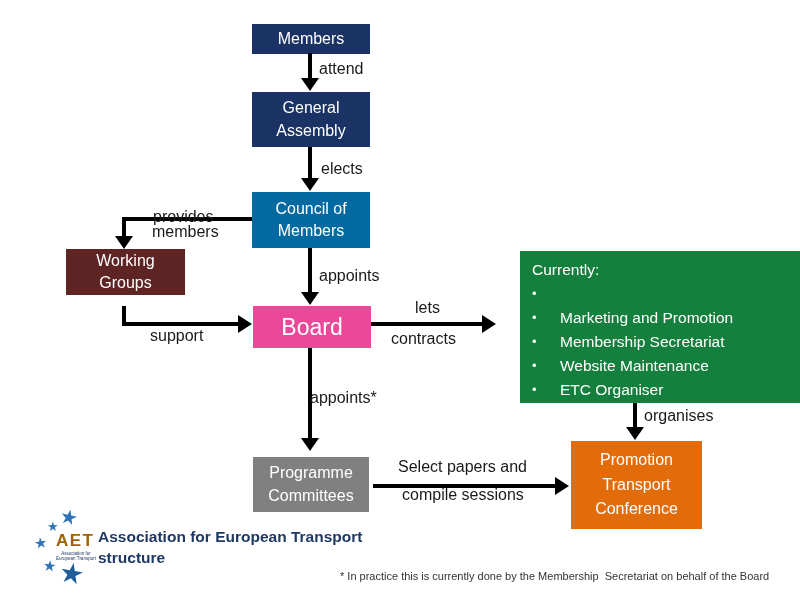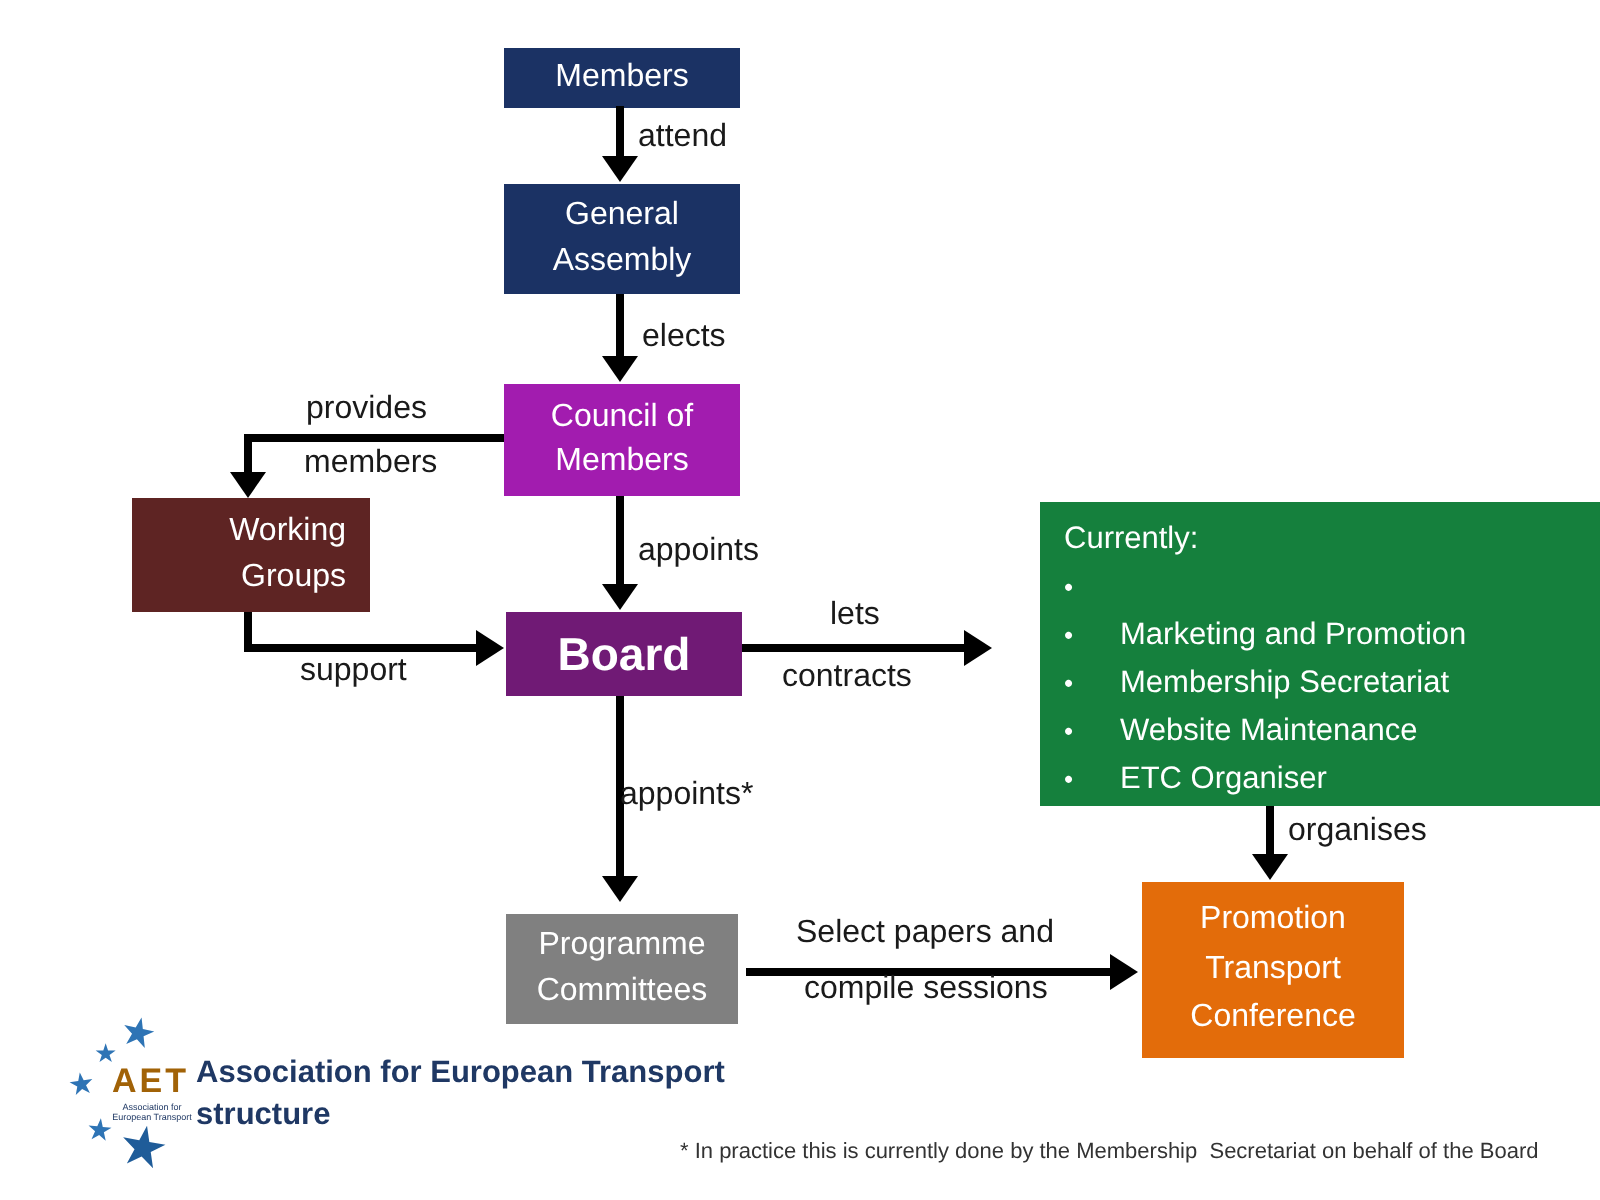--- a/index.html
+++ b/index.html
@@ -9,21 +9,21 @@
   }
   
   .node{
     position:absolute;display:flex;align-items:center;justify-content:center;
     color:#ffffff;text-align:center;font-size:16px;line-height:1.4;
     box-sizing:border-box;
   }
   #box-members            {left:252px;top:24px;  width:118px;height:30px;}
   #box-general-assembly   {left:252px;top:92px;  width:118px;height:55px;padding:12px 14px;}
   #box-council            {left:252px;top:192px; width:118px;height:56px;padding:0 14px;}
-  #box-working-groups     {left:66px; top:249px; width:119px;height:57px;padding:0 12px;text-align:right;}
+  #box-working-groups     {left:66px; top:249px; width:119px;height:46px;padding:0 12px;}
   #box-board              {left:253px;top:306px; width:118px;height:42px;font-size:23px;}
   #box-programme          {left:253px;top:457px; width:116px;height:55px;padding:0 8px;}
   #box-etc                {left:571px;top:441px; width:131px;height:88px;padding:0 10px;line-height:1.55;}
   
   #box-services{
     position:absolute;left:497px;top:251px;width:280px;height:152px;
     color:#fff;font-size:15.5px;box-sizing:border-box;padding:7px 6px 0 12px;
   }
   #box-services .svc-title{line-height:24px;}
   .svc-row{display:flex;line-height:24px;}
@@ -61,25 +61,25 @@
 </style>
 </head>
 <body>
 
 <div id="stage">
 
   <div class="node" id="box-members" style="background: rgb(27, 50, 100);">Members</div>
 
   <div class="node" id="box-general-assembly" style="background: rgb(27, 50, 100);">General Assembly</div>
 
-  <div class="node" id="box-council" style="background: #a21caf;">Council of Members</div>
+  <div class="node" id="box-council" style="background: #0369a1;">Council of Members</div>
 
   <div class="node" id="box-working-groups" style="background: rgb(94, 36, 35);">Working Groups</div>
 
-  <div class="node" id="box-board" style="background: #701a75; font-weight: bold;">Board</div>
+  <div class="node" id="box-board" style="background: #ec4899;">Board</div>
 
   <div id="box-services" style="background: #15803d; margin-left: 23px;">
     <div class="svc-title">Currently:</div>
     <div class="svc-row">
       <span class="svc-bullet">•</span>
     </div>
     <div class="svc-row">
       <span class="svc-bullet">•</span>
       <span class="svc-text">Marketing and Promotion</span>
     </div>
@@ -110,21 +110,21 @@
   <div>
     <div class="shaft" style="left:308px;top:147px;width:4px;height:33px;"></div>
     <div class="head-down" style="left:301px;top:178px;"></div>
     <div class="elabel" style="left:321px;top:160px;">elects</div>
   </div>
 
   <div>
     <div class="shaft" style="left:122px;top:217px;width:130px;height:4px;"></div>
     <div class="shaft" style="left:122px;top:217px;width:4px;height:21px;"></div>
     <div class="head-down" style="left:115px;top:236px;"></div>
-    <div class="elabel" style="left:153px;top:196px;text-align:center;">provides</div>
+    <div class="elabel" style="left:153px;top:208px;text-align:center;">provides</div>
     <div class="elabel" style="left:152px;top:223px;">members</div>
   </div>
 
   <div>
     <div class="shaft" style="left:308px;top:248px;width:4px;height:46px;"></div>
     <div class="head-down" style="left:301px;top:292px;"></div>
     <div class="elabel" style="left:319px;top:267px;">appoints</div>
   </div>
 
   <div>

